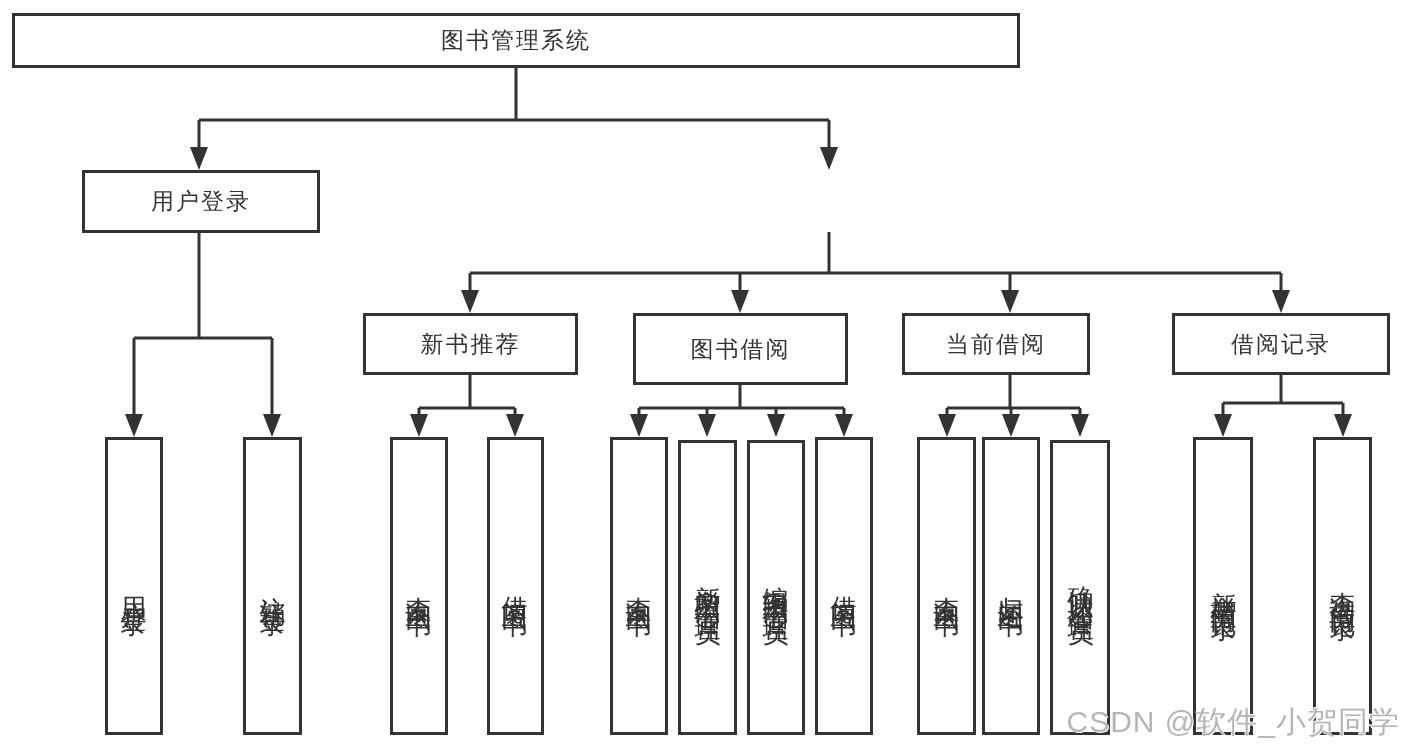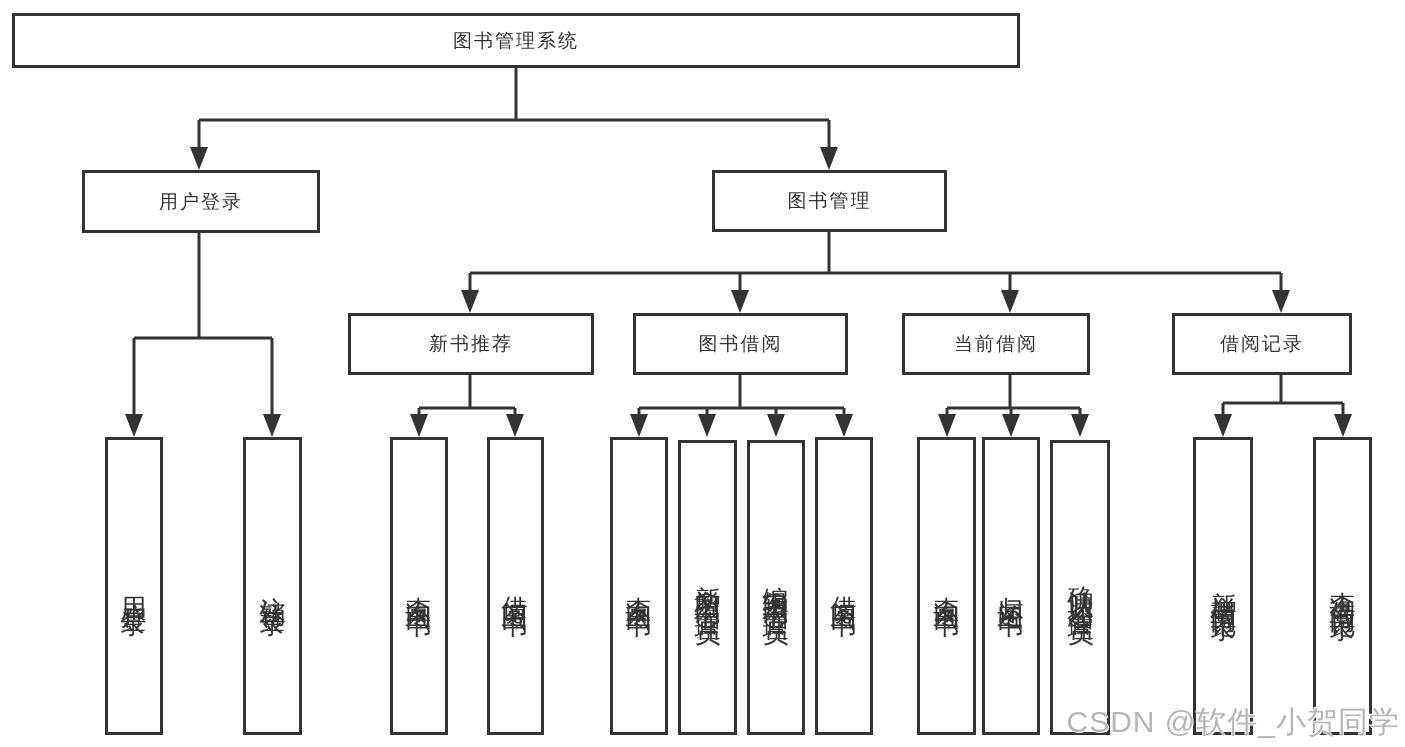--- a/index.html
+++ b/index.html
@@ -1,21 +1,21 @@
 <!DOCTYPE html>
 <html><head>
 <meta charset="utf-8">
 <style>
   html,body{margin:0;padding:0;background:#ffffff;}
   .canvas{position:relative;width:1405px;height:747px;background:#ffffff;overflow:hidden;
           font-family:"Liberation Sans",sans-serif;}
   .wires{position:absolute;left:0;top:0;z-index:1;}
   .node{position:absolute;box-sizing:border-box;border:3px solid #333333;background:#ffffff;
         color:#333333;z-index:2;}
-  .hbox{display:flex;align-items:center;justify-content:center;font-size:19px;letter-spacing:2px;}
+  .hbox{display:flex;align-items:center;justify-content:center;font-size:23px;letter-spacing:2px;}
   .vbox{writing-mode:vertical-rl;text-orientation:mixed;text-align:center;
         font-size:26px;letter-spacing:5px;line-height:52px;}
   .watermark{position:absolute;right:5px;bottom:4px;font-size:30px;color:#b5b5b5;letter-spacing:1px;
              text-shadow:1px 1px 0 #ffffff,-1px -1px 0 #ffffff;z-index:5;}
 </style>
 </head>
 <body>
 
 <div class="canvas">
 
@@ -48,26 +48,25 @@
       <polygon points="1002,414 1020,414 1011,437"></polygon>
       <polygon points="1071,414 1089,414 1080,437"></polygon>
       <polygon points="1214,414 1232,414 1223,437"></polygon>
       <polygon points="1334,414 1352,414 1343,437"></polygon>
     </g>
   </svg>
 
   <div class="node hbox" style="left:12px;top:13px;width:1008px;height:55px;">图书管理系统</div>
 
   <div class="node hbox" style="left:82px;top:170px;width:238px;height:63px;">用户登录</div>
-  <div class="node hbox" style="left:712px;top:170px;width:235px;height:62px;">图书管理</div>
 
-  <div class="node hbox" style="left:348px;top:313px;width:246px;height:62px;">新书推荐</div>
-  <div class="node hbox" style="left:633px;top:313px;width:215px;height:62px;">图书借阅</div>
+  <div class="node hbox" style="left:363px;top:313px;width:215px;height:62px;">新书推荐</div>
+  <div class="node hbox" style="left:633px;top:313px;width:215px;height:72px;">图书借阅</div>
   <div class="node hbox" style="left:902px;top:313px;width:188px;height:62px;">当前借阅</div>
-  <div class="node hbox" style="left:1172px;top:313px;width:180px;height:62px;">借阅记录</div>
+  <div class="node hbox" style="left:1172px;top:313px;width:218px;height:62px;">借阅记录</div>
 
   <div class="node vbox" style="left:105px;top:437px;width:58px;height:298px;">用户登录</div>
   <div class="node vbox" style="left:243px;top:437px;width:59px;height:298px;">注销登录</div>
 
   <div class="node vbox" style="left:390px;top:437px;width:58px;height:298px;">查询图书</div>
   <div class="node vbox" style="left:487px;top:437px;width:57px;height:298px;">借阅图书</div>
 
   <div class="node vbox" style="left:610px;top:437px;width:58px;height:298px;">查询图书</div>
   <div class="node vbox" style="left:678px;top:440px;width:59px;height:295px;">新增图书（管理员）</div>
   <div class="node vbox" style="left:747px;top:440px;width:58px;height:295px;">编辑图书（管理员）</div>

